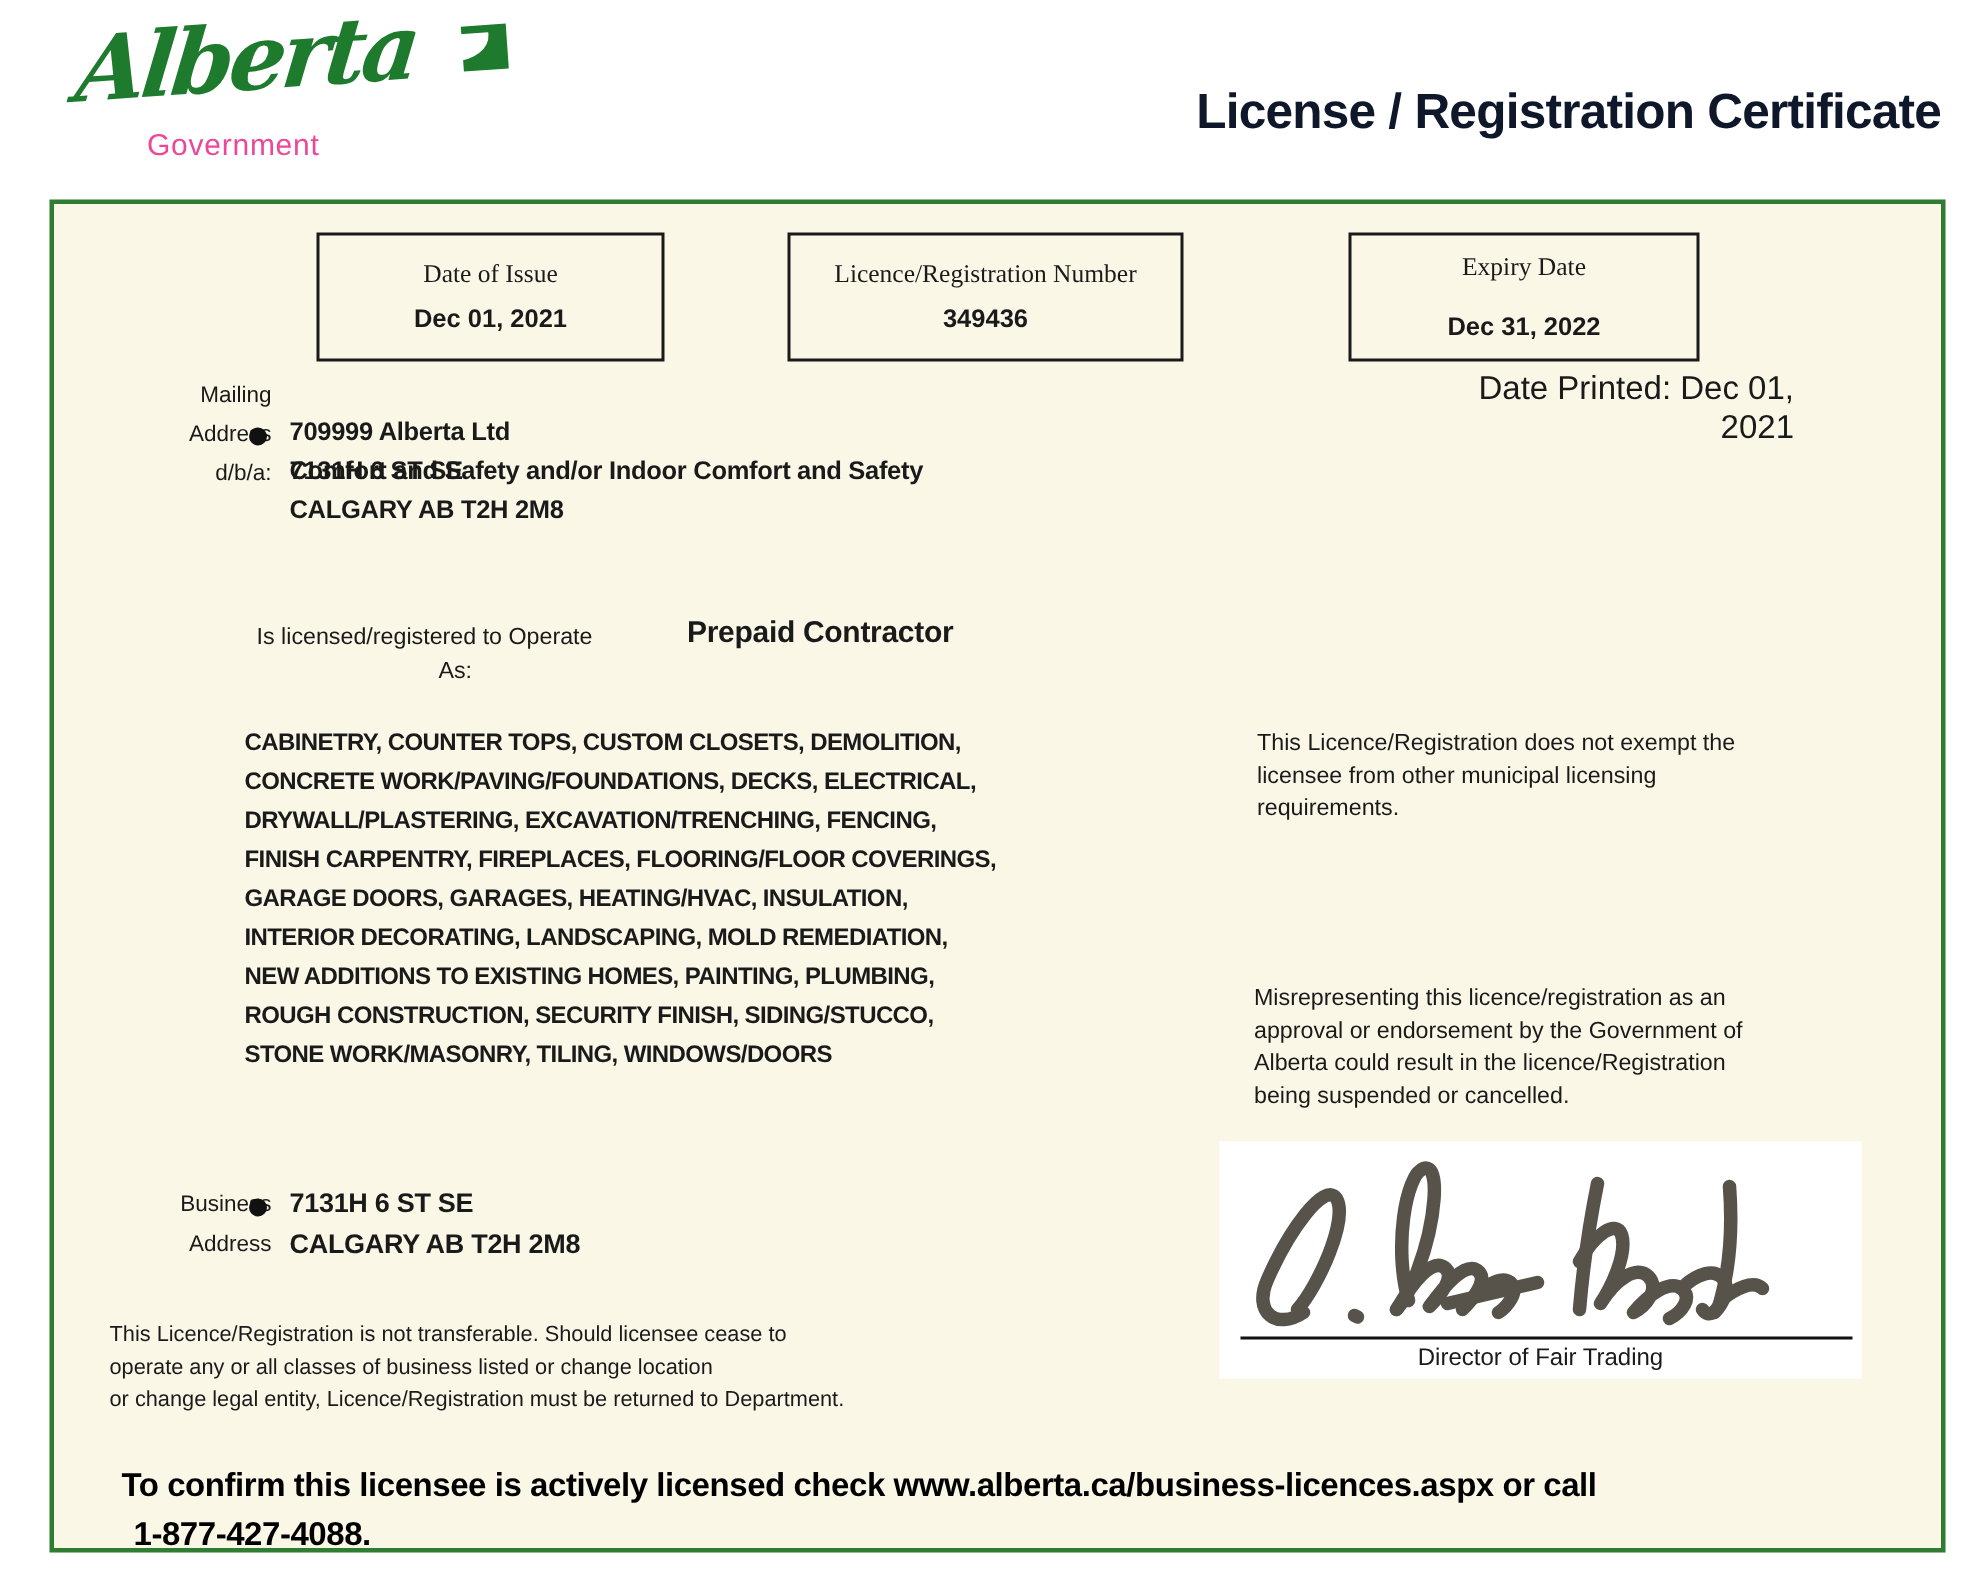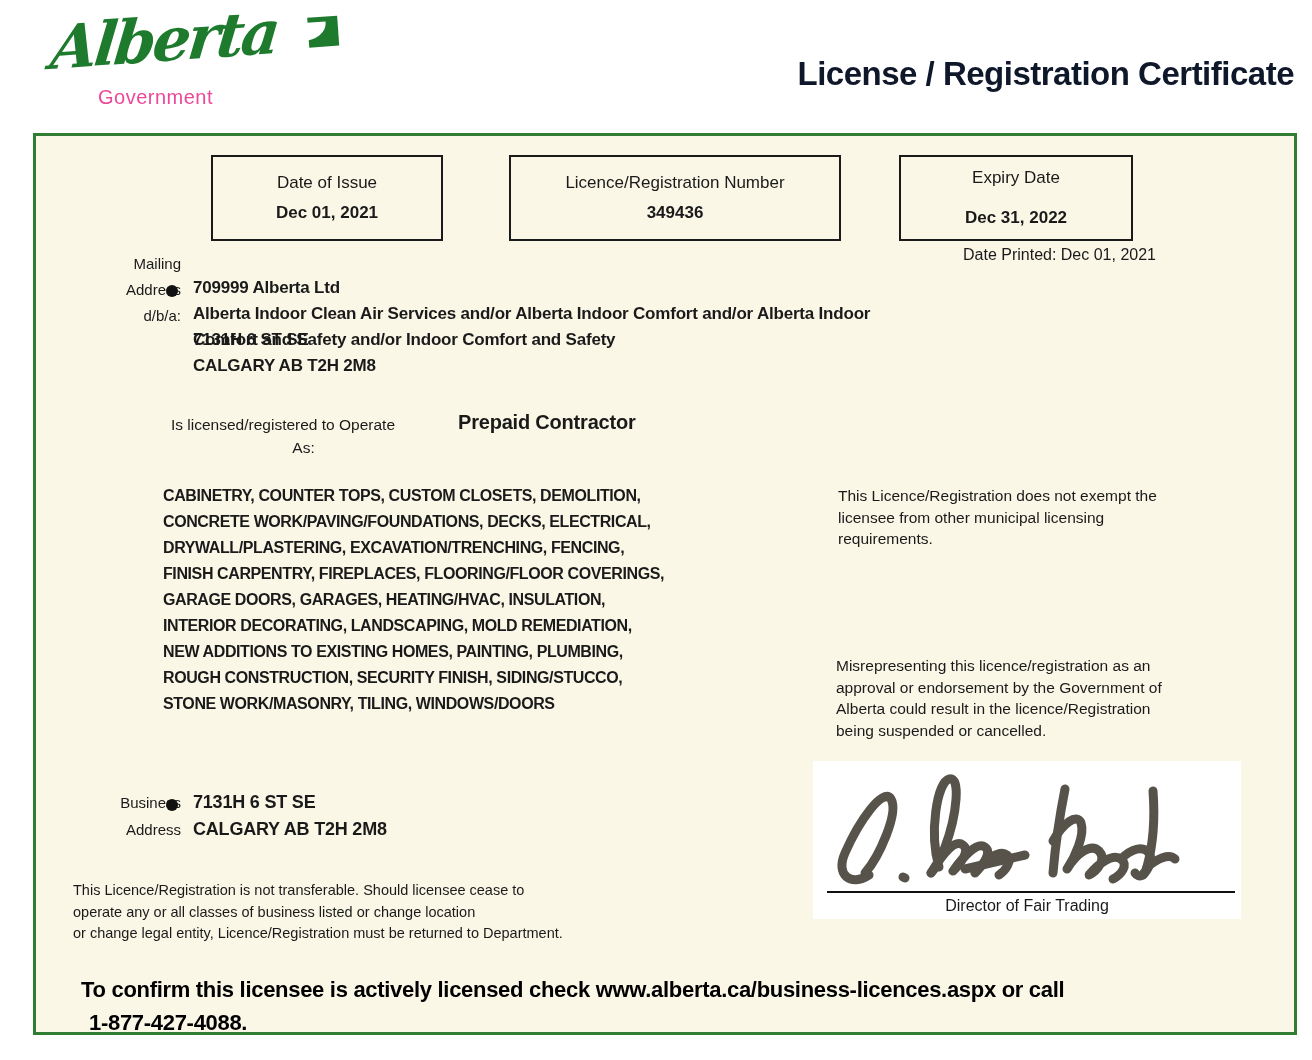--- a/index.html
+++ b/index.html
@@ -17,27 +17,27 @@
   .logo-sub { font-size:20px; color:#ec4899; margin:8px 0 0 50px; letter-spacing:0.5px; }
 
   .cert-title { position:absolute; right:18px; top:55px; font-size:33px; font-weight:bold; color:#0f172a; letter-spacing:-0.5px; }
 
   
   .cert { position:absolute; left:33px; top:133px; width:1264px; height:902px; border:3px solid #2e7d32; background:#faf7e7; }
 
   
   .info-box { position:absolute; top:19px; height:86px; border:2px solid #1a1a1a; background:#faf7e7;
               display:flex; flex-direction:column; align-items:center; justify-content:center; gap:10px; }
-  .ib-label { font-size:17px; }
+  .ib-label { font-size:17px;font-family:Liberation Serif, serif; }
   .ib-value { font-size:17px; font-weight:bold; }
   .box-issue   { left:175px; width:232px; }
-  .box-number  { left:473px; width:332px; }
+  .box-number  { left:489px; width:264px; }
   .box-expiry  { left:863px; width:234px;gap:20px; }
 
-  .date-printed { position:absolute; left:860px; top:110px; width:260px; font-size:16px; text-align:right; }
+  .date-printed { position:absolute; left:900px; top:110px; width:260px; font-size:22px; text-align:right; }
 
   
   .mail-labels { position:absolute; left:23px; top:115px; width:122px; text-align:right; font-size:15px; line-height:26px; }
   .bullet { position:absolute; width:12px; height:12px; border-radius:50%; background:#111; }
   .bullet-mail { left:130px; top:149px; }
   .mail-text { position:absolute; left:157px; top:139px; width:980px; font-size:17px; font-weight:bold;
                line-height:26px; letter-spacing:-0.2px; }
   .overlap-line { position:relative; height:26px; }
   .overlap-line .overprint { position:absolute; left:0; top:0; white-space:nowrap; }
   .overlap-line .base { position:absolute; left:0; top:0; white-space:nowrap; }
@@ -107,21 +107,20 @@
     <div class="date-printed">Date Printed: Dec 01, 2021</div>
 
     <div class="mail-labels">
       <div>Mailing</div>
       <div>Address</div>
       <div>d/b/a:</div>
     </div>
     <div class="bullet bullet-mail"></div>
     <div class="mail-text">
       <div>709999 Alberta Ltd</div>
-      <div>Alberta Indoor Clean Air Services and/or Alberta Indoor Comfort and/or Alberta Indoor</div>
       <div class="overlap-line">
         <span class="base">Comfort and Safety and/or Indoor Comfort and Safety</span>
         <span class="overprint">7131H 6 ST SE</span>
       </div>
       <div>CALGARY  AB T2H 2M8</div>
     </div>
 
     <div class="licensed-label">
       <div>Is licensed/registered to Operate</div>
       <div class="as">As:</div>

